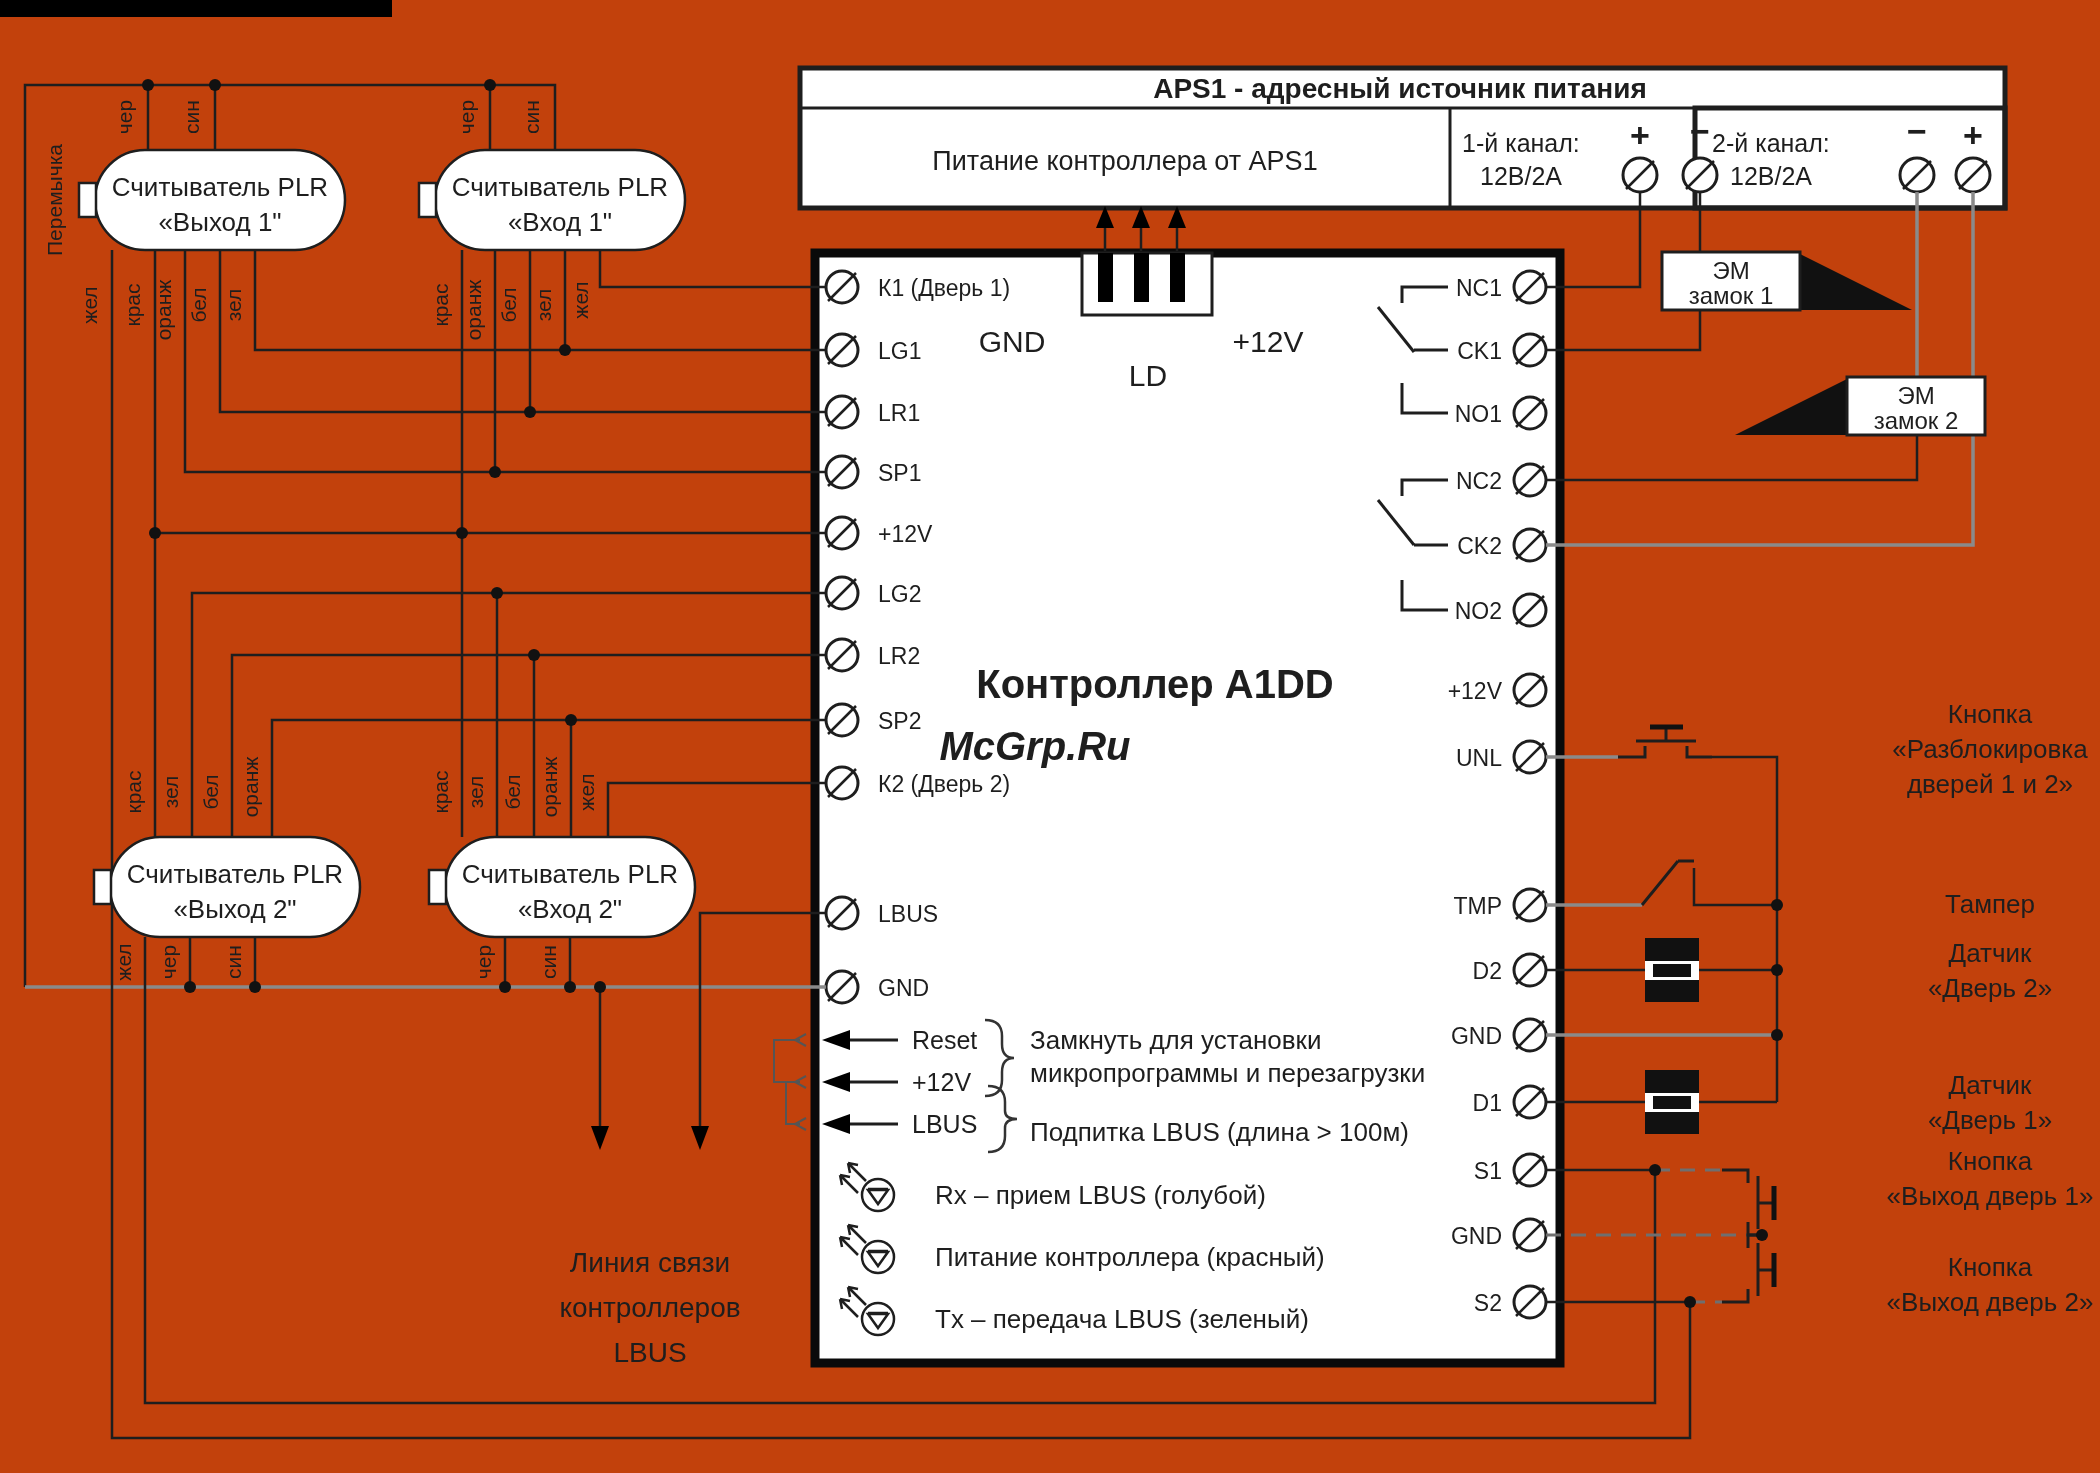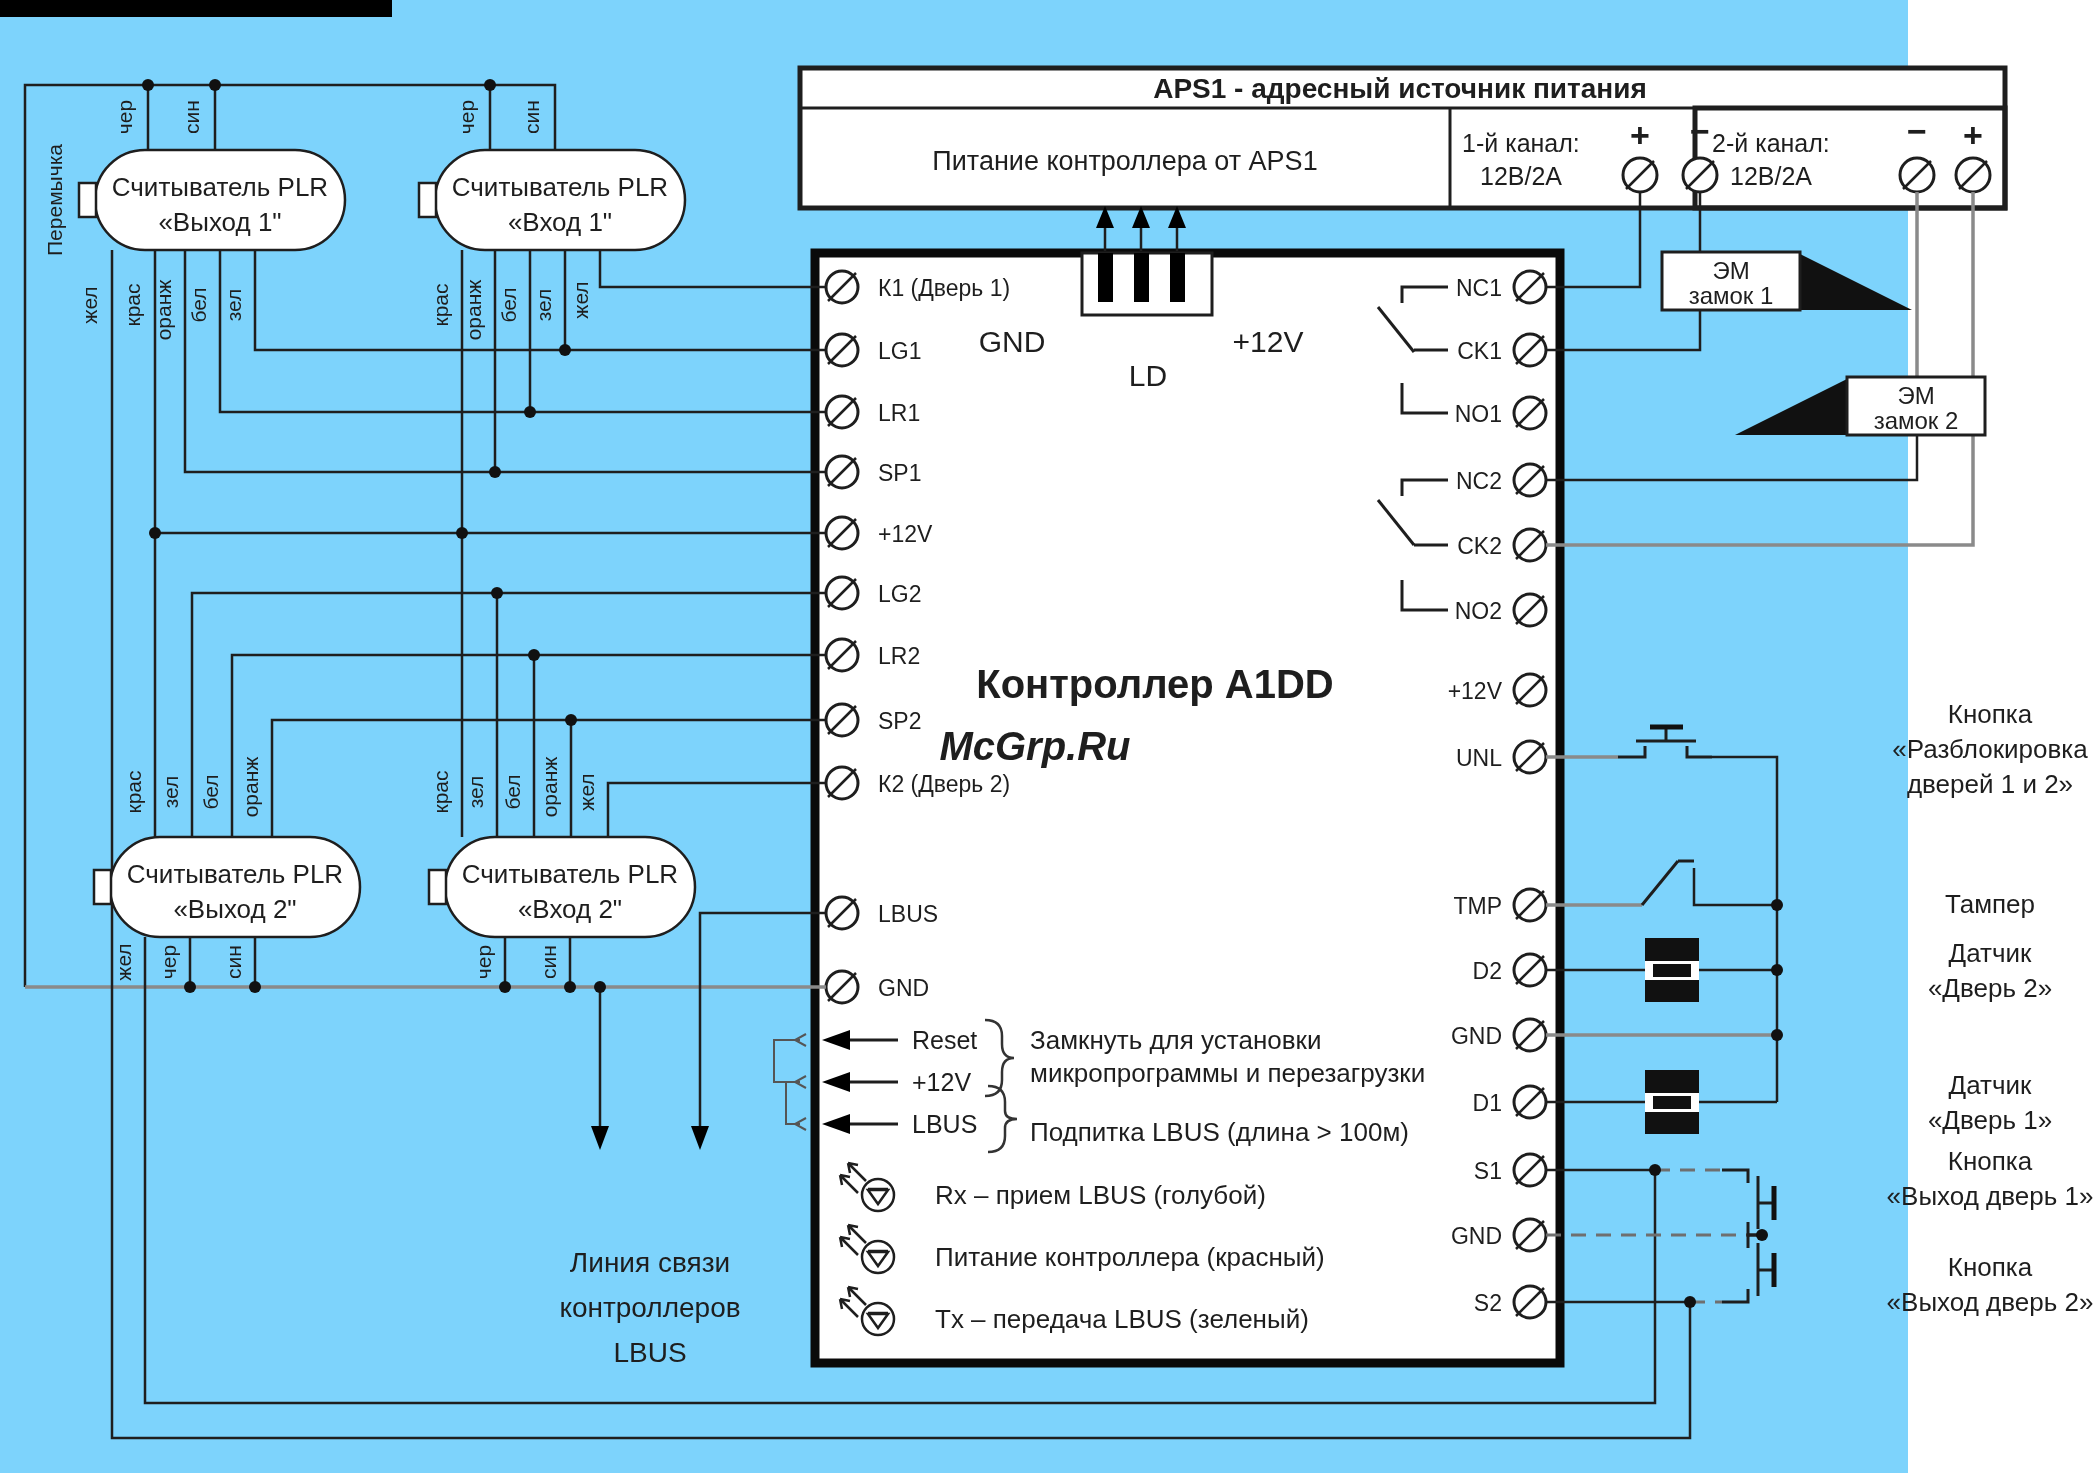--- a/index.html
+++ b/index.html
@@ -1,16 +1,16 @@
 <!DOCTYPE html>
 <html><head>
 <meta charset="utf-8">
 <style>
   html,body{margin:0;padding:0;background:#ffffff;}
-  .stage{width:1908px;height:1473px;position:relative;background:#7dd3fc;}
+  .stage{width:2100px;height:1473px;position:relative;background:#c2410c;}
   svg{display:block;}
   text{font-family:"Liberation Sans", sans-serif;fill:#1e1e1e;}
   .wire{stroke:#1e1e1e;stroke-width:2.5;fill:none;}
   .wire3{stroke:#1e1e1e;stroke-width:3;fill:none;}
   .gray{stroke:#8a8a8a;stroke-width:3.5;fill:none;}
   .dash{stroke:#6f6f6f;stroke-width:3;fill:none;stroke-dasharray:15 10;}
   .term{fill:#fff;stroke:#1e1e1e;stroke-width:3;}
   .slash{stroke:#1e1e1e;stroke-width:2.5;}
   .dot{fill:#111;}
   .box{fill:#fff;stroke:#1e1e1e;}

